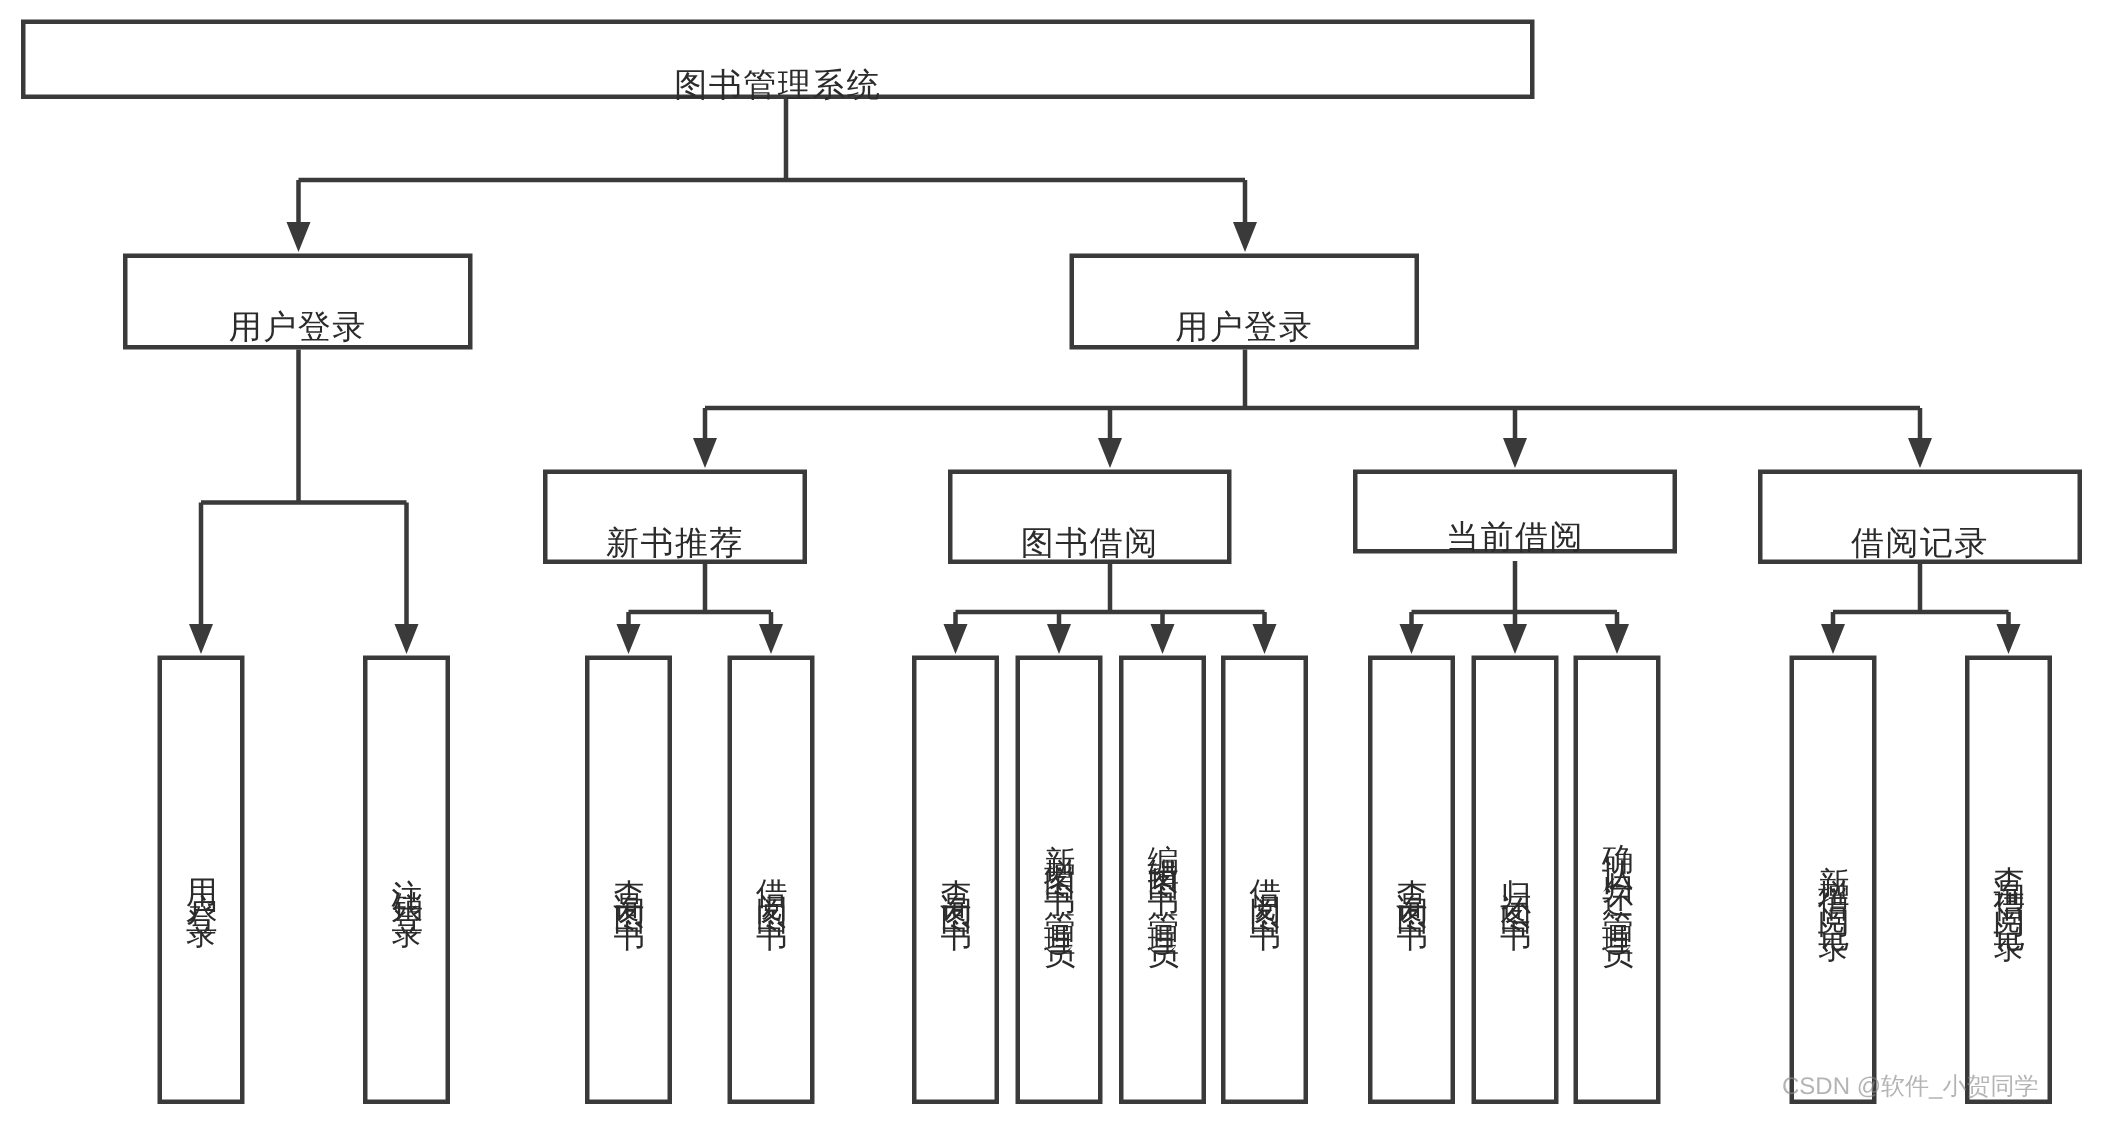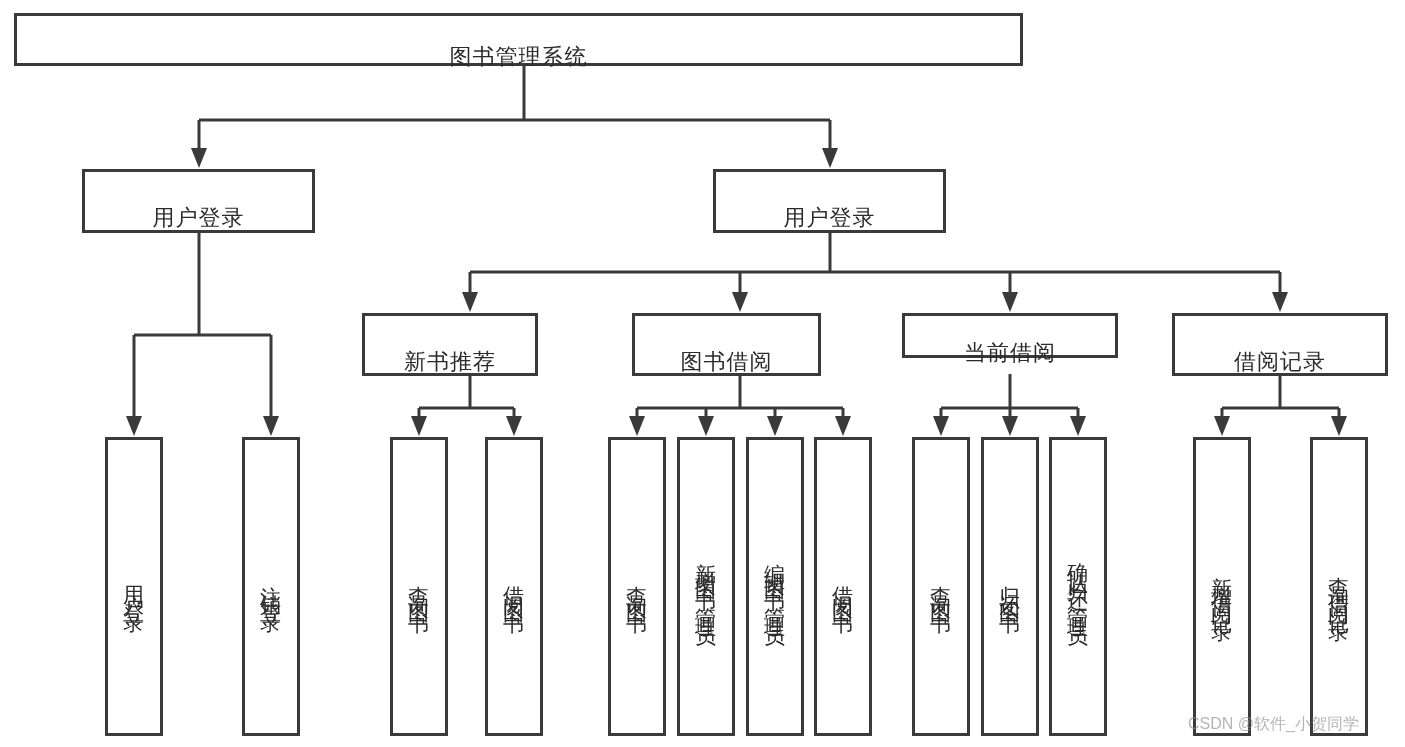--- a/index.html
+++ b/index.html
@@ -95,21 +95,21 @@
   <div class="box h" style="left:713px; top:169px; width:233px; height:64px">
     <span>用户登录</span>
   </div>
 
   <div class="box h" style="left:362px; top:313px; width:176px; height:63px">
     <span>新书推荐</span>
   </div>
   <div class="box h" style="left:632px; top:313px; width:189px; height:63px">
     <span>图书借阅</span>
   </div>
-  <div class="box h" style="left:902px; top:313px; width:216px; height:45px">
+  <div class="box h" style="left:902px; top:313px; width:216px; height:56px">
     <span>当前借阅</span>
   </div>
   <div class="box h" style="left:1172px; top:313px; width:216px; height:63px">
     <span>借阅记录</span>
   </div>
 
   <div class="box v" style="left:105px; top:437px; width:58px; height:299px">
     <span>用户登录</span>
   </div>
   <div class="box v" style="left:242px; top:437px; width:58px; height:299px">

